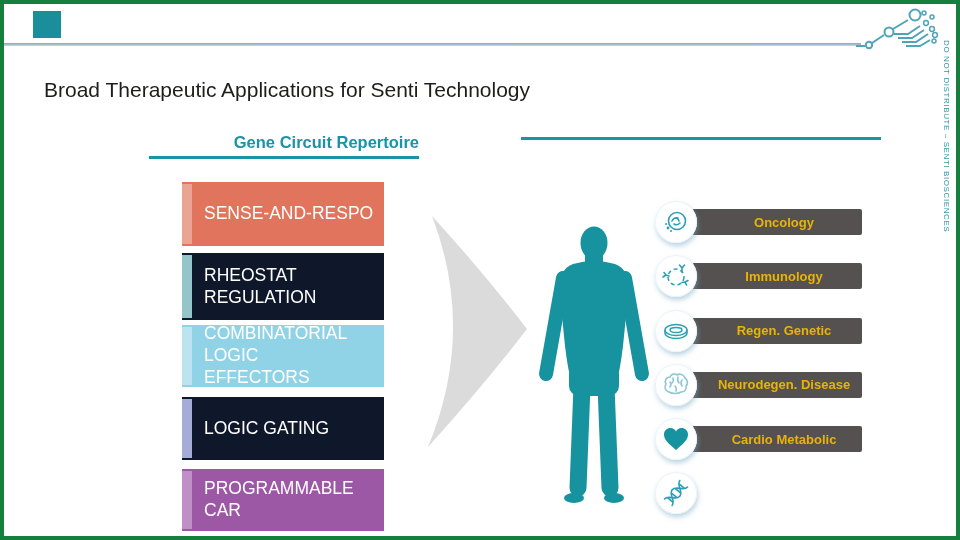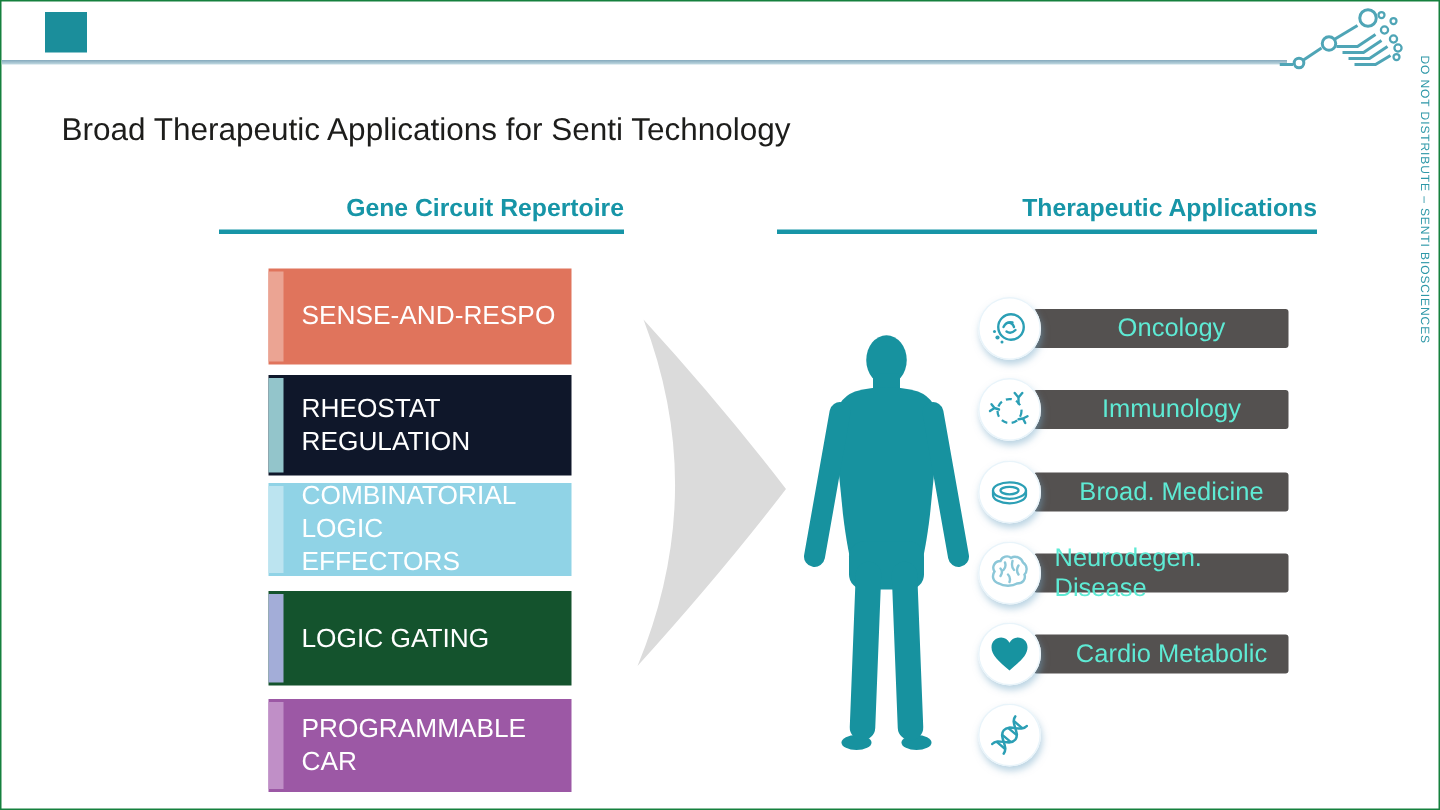--- a/index.html
+++ b/index.html
@@ -1,19 +1,19 @@
 <!DOCTYPE html>
 <html><head>
 <meta charset="utf-8">
 <style>
   html,body{margin:0;padding:0;background:#fff;}
   .slide{
     position:relative;width:960px;height:540px;background:#ffffff;
     font-family:"Liberation Sans",sans-serif;overflow:hidden;
-    box-sizing:border-box;border:1px solid #15803d;
+    box-sizing:border-box;border:4px solid #15803d;
   }
   .logo-square{position:absolute;left:29px;top:7px;width:28px;height:27px;background:#1b8e9b;}
   .top-line{position:absolute;left:0;top:39px;width:857px;height:3px;
     background:linear-gradient(#84a9bc,#c3dbe3);}
   .circuit{position:absolute;left:852px;top:1px;}
   .watermark{
     position:absolute;top:36px;right:5px;writing-mode:vertical-rl;
     font-size:8px;letter-spacing:.6px;color:#2e98a8;white-space:nowrap;
   }
   .page-title{position:absolute;left:40px;top:74px;font-size:21px;color:#1d1d1b;}
@@ -28,38 +28,38 @@
     position:relative;box-sizing:border-box;color:#fff;font-size:17.5px;line-height:1.24;
     padding:6px 6px 6px 22px;display:flex;flex-direction:column;justify-content:center;
   }
   .gene-box::before{content:"";position:absolute;left:0;top:2px;bottom:2px;width:10px;}
   .b1{height:64px;margin-bottom:7px;background:#e0745c;}
   .b1::before{background:#eba493;}
   .b2{height:67px;margin-bottom:5px;background:#0f172a;}
   .b2::before{background:#93c5cb;}
   .b3{height:62px;margin-bottom:10px;background:#90d3e6;}
   .b3::before{background:#bce4f0;}
-  .b4{height:63px;margin-bottom:9px;background:#14532d;}
+  .b4{height:63px;margin-bottom:9px;background:#0f172a;}
   .b4::before{background:#a3add8;}
   .b5{height:62px;background:#9c58a5;}
   .b5::before{background:#c08fc7;}
 
   .arrow{position:absolute;left:420px;top:205px;}
   .body-figure{position:absolute;left:529px;top:222px;}
 
   .apps{position:absolute;left:651px;top:197px;width:210px;}
   .app-row{position:relative;display:flex;align-items:center;height:42px;margin-bottom:12.3px;}
   .app-circle{
     position:relative;z-index:2;width:42px;height:42px;border-radius:50%;background:#fff;
     box-shadow:1px 3px 5px rgba(120,170,200,.5), inset 0 0 0 1px #e9f4fa;
     display:flex;align-items:center;justify-content:center;flex:0 0 auto;
   }
   .app-bar{
     position:absolute;left:37px;z-index:1;width:170px;height:26px;background:#545150;
-    color:#5eead4;font-weight:normal;font-size:17px;display:flex;align-items:center;
+    color:#eab308;font-weight:bold;font-size:13px;display:flex;align-items:center;
     justify-content:center;border-radius:2px;padding-left:14px;box-sizing:border-box;
   }
 </style>
 </head>
 <body>
 
 <div class="slide">
 
   <div class="logo-square"></div>
   <div class="top-line"></div>
@@ -92,21 +92,20 @@
   <div class="watermark">DO NOT DISTRIBUTE – SENTI BIOSCIENCES</div>
 
   <div class="page-title">Broad Therapeutic Applications for Senti Technology</div>
 
   <div class="col-heading left-heading">
     <div>Gene Circuit Repertoire</div>
     <div class="heading-rule"></div>
   </div>
 
   <div class="col-heading right-heading">
-    <div>Therapeutic Applications</div>
     <div class="heading-rule"></div>
   </div>
 
   <div class="gene-boxes">
     <div class="gene-box b1">
       <div>SENSE-AND-RESPO</div>
     </div>
     <div class="gene-box b2">
       <div>RHEOSTAT</div>
       <div>REGULATION</div>
@@ -173,21 +172,21 @@
           <g fill="none" stroke="#2b9fb5" stroke-width="1.6" stroke-linecap="round">
             <path d="M21,7 l0,4 M21,7 l-2.5,-3 M21,7 l2.5,-3"></path>
             <path d="M5,14 l3,1 M5,14 l-2,-2.5 M5,14 l-3,2"></path>
             <path d="M24,21 l-3,0.5 M24,21 l3,-1.5 M24,21 l1.5,3"></path>
           </g>
         </svg>
       </div>
     </div>
 
     <div class="app-row">
-      <div class="app-bar">Broad. Medicine</div>
+      <div class="app-bar">Regen. Genetic</div>
       <div class="app-circle">
         <svg width="30" height="30" viewBox="0 0 30 30">
           <g fill="none" stroke="#2b9fb5" stroke-width="1.5">
             <ellipse cx="15" cy="14" rx="11" ry="5.5"></ellipse>
             <path d="M4,14 l0,3 a11,5.5 0 0,0 22,0 l0,-3"></path>
             <ellipse cx="15" cy="14" rx="6" ry="2.5"></ellipse>
           </g>
         </svg>
       </div>
     </div>

